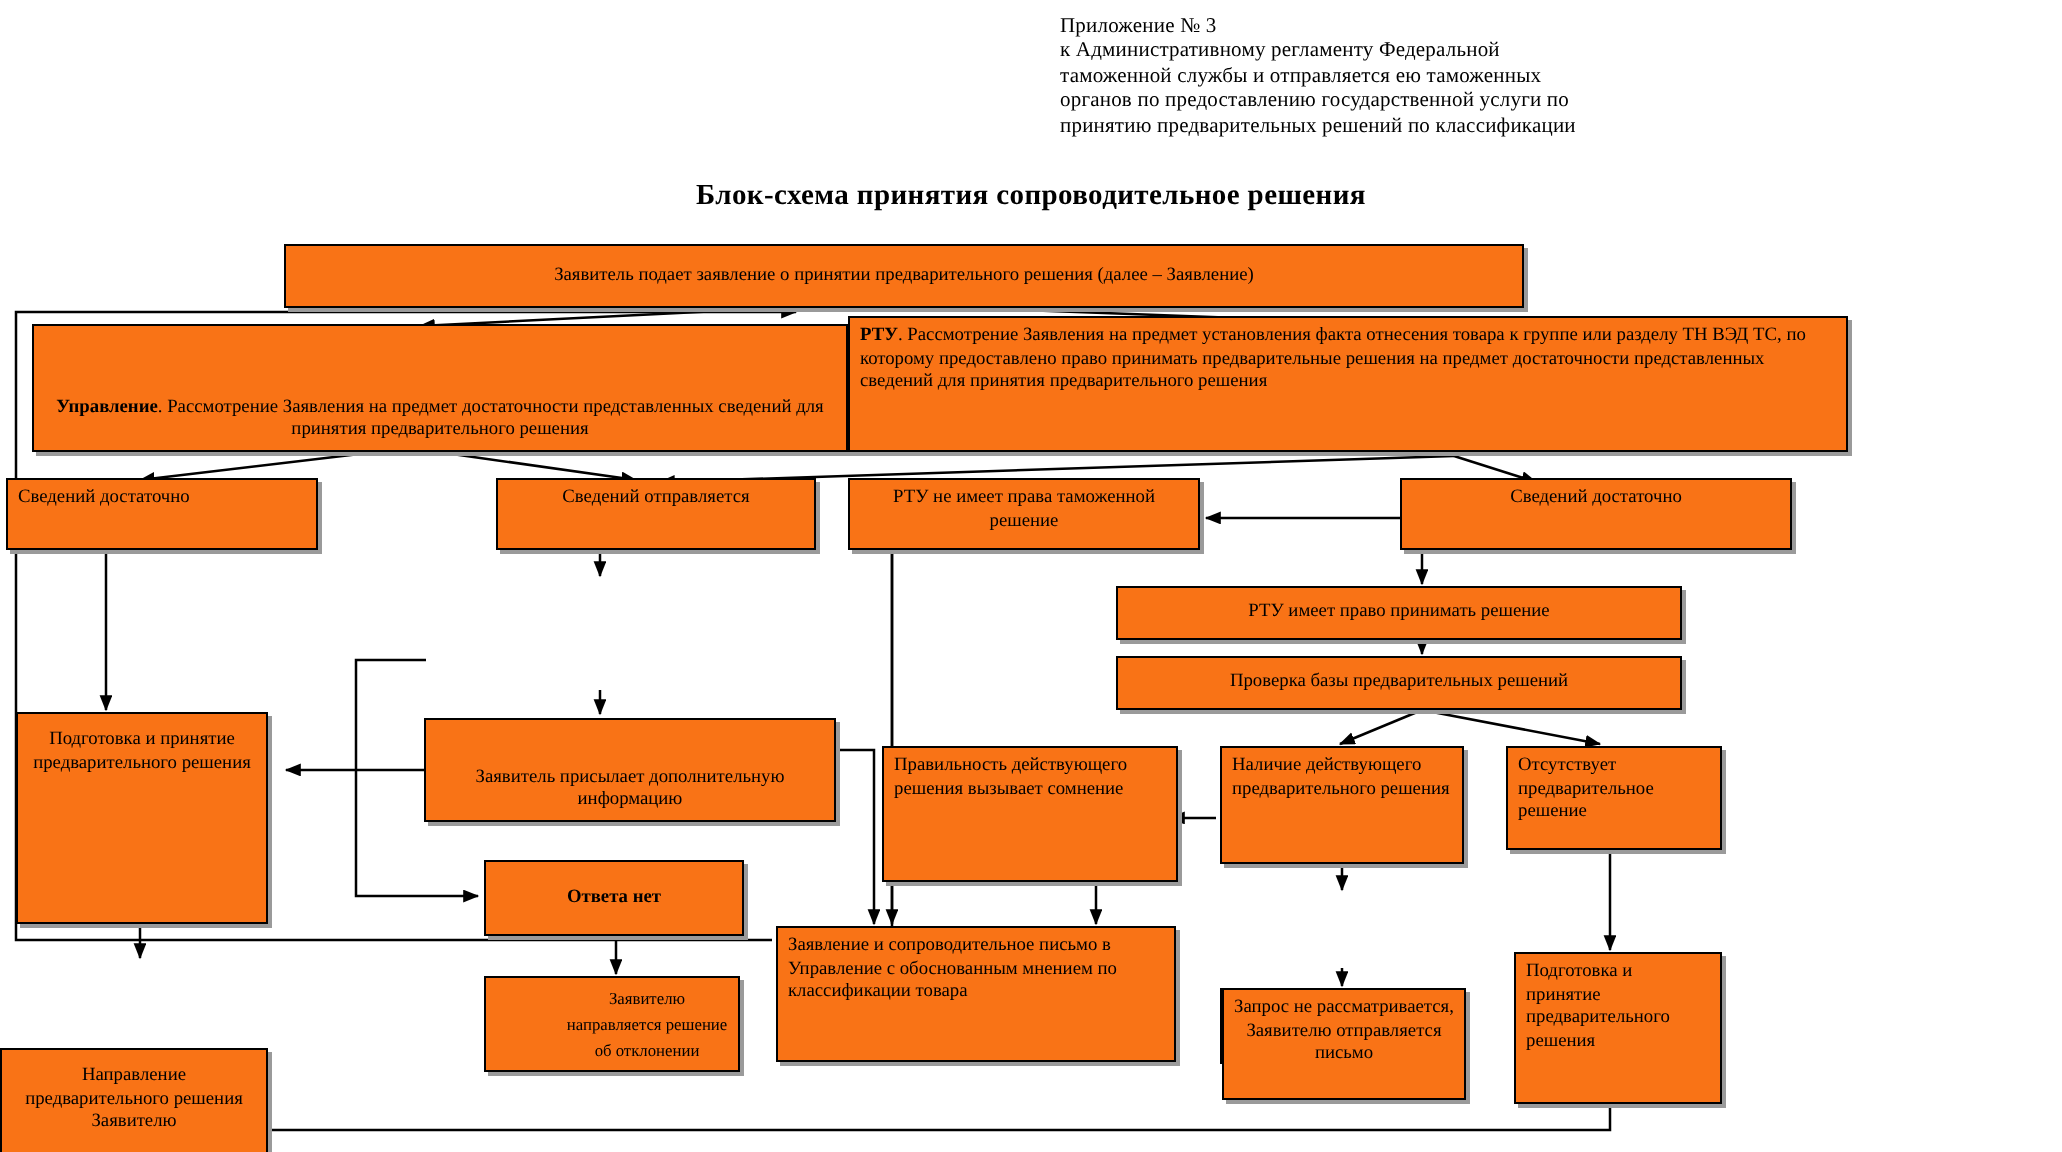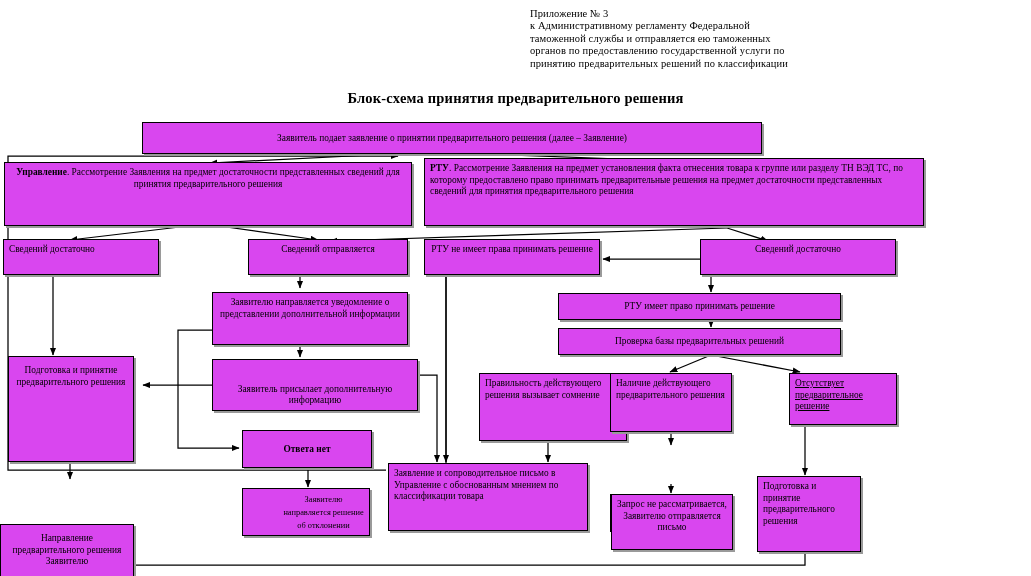--- a/index.html
+++ b/index.html
@@ -18,21 +18,21 @@
   }
   .hdr-note div{white-space:nowrap;}
 
   .doc-title{
     position:absolute;left:0;top:90px;width:1031px;text-align:center;
     font-size:14.5px;font-weight:bold;letter-spacing:.2px;
   }
 
   .nodebox{
     position:absolute;box-sizing:border-box;
-    border:1px solid #000;background:#d946ef;
+    border:1px solid #000;background:#f97316;
     box-shadow:2px 2px 0 0 #9a9a9a;
     display:flex;align-items:flex-start;justify-content:center;
     font-size:9.4px;line-height:11.6px;
     padding:4px 5px 3px 5px;
     overflow:hidden;
   }
   .nodebox .txt{display:block;width:100%;}
   .c-center{text-align:center;}
   .c-left{text-align:left;}
   .v-mid{align-items:center;}
@@ -45,21 +45,21 @@
 <div id="chart-root">
 
   <div class="hdr-note">
     <div>Приложение № 3</div>
     <div>к Административному регламенту Федеральной</div>
     <div>таможенной службы и отправляется ею таможенных</div>
     <div>органов по предоставлению государственной услуги по</div>
     <div>принятию предварительных решений по классификации</div>
   </div>
 
-  <div class="doc-title">Блок-схема принятия предварительного решения</div>
+  <div class="doc-title">Блок-схема принятия сопроводительное решения</div>
 
   <svg id="wires" viewBox="0 0 1031 576">
     <defs>
       <marker id="ah" markerWidth="9" markerHeight="9" refX="7.4" refY="3.2" orient="auto" markerUnits="userSpaceOnUse">
         <path d="M0,0 L8,3.2 L0,6.4 z" fill="#000"></path>
       </marker>
     </defs>
     <g stroke="#000" stroke-width="1.25" fill="none" marker-end="url(#ah)">
 
       <path d="M430,152 L210,163"></path>
@@ -117,73 +117,70 @@
     </g>
     <g stroke="#000" stroke-width="1.25" fill="none">
       <path d="M446,275 L446,470"></path>
     </g>
   </svg>
 
   <div class="nodebox v-mid c-center" style="left:142px;top:122px;width:620px;height:32px;">
     <span class="txt">Заявитель подает заявление о принятии предварительного решения (далее – Заявление)</span>
   </div>
 
-  <div class="nodebox c-center" style="left:4px;top:162px;width:408px;height:64px;">
+  <div class="nodebox c-center" style="left:16px;top:162px;width:408px;height:64px;align-items:flex-end;">
     <span class="txt"><b class="b-lead">Управление</b><span>. Рассмотрение Заявления на предмет достаточности представленных сведений для принятия предварительного решения</span></span>
   </div>
 
   <div class="nodebox c-left" style="left:424px;top:158px;width:500px;height:68px;">
     <span class="txt"><b class="b-lead">РТУ</b><span>.  Рассмотрение Заявления на предмет установления факта отнесения товара к группе или разделу ТН ВЭД ТС, по которому предоставлено право принимать предварительные решения на предмет достаточности представленных сведений для принятия предварительного решения</span></span>
   </div>
 
   <div class="nodebox c-left" style="left:3px;top:239px;width:156px;height:36px;">
     <span class="txt">Сведений достаточно</span>
   </div>
 
   <div class="nodebox c-center" style="left:248px;top:239px;width:160px;height:36px;">
     <span class="txt">Сведений отправляется</span>
   </div>
 
   <div class="nodebox c-center" style="left:424px;top:239px;width:176px;height:36px;">
-    <span class="txt">РТУ не имеет права принимать решение</span>
+    <span class="txt">РТУ не имеет права таможенной решение</span>
   </div>
 
   <div class="nodebox c-center" style="left:700px;top:239px;width:196px;height:36px;">
     <span class="txt">Сведений достаточно</span>
   </div>
 
-  <div class="nodebox c-center" style="left:212px;top:292px;width:196px;height:53px;">
-    <span class="txt">Заявителю направляется уведомление о представлении дополнительной информации</span>
-  </div>
 
   <div class="nodebox c-center" style="left:212px;top:359px;width:206px;height:52px;align-items:flex-end;">
     <span class="txt">Заявитель присылает дополнительную информацию</span>
   </div>
 
   <div class="nodebox v-mid c-center" style="left:558px;top:293px;width:283px;height:27px;">
     <span class="txt">РТУ имеет право принимать решение</span>
   </div>
 
   <div class="nodebox v-mid c-center" style="left:558px;top:328px;width:283px;height:27px;">
     <span class="txt">Проверка базы предварительных решений</span>
   </div>
 
   <div class="nodebox c-center" style="left:8px;top:356px;width:126px;height:106px;padding-top:8px;">
     <span class="txt">Подготовка и принятие предварительного решения</span>
   </div>
 
-  <div class="nodebox c-left" style="left:479px;top:373px;width:148px;height:68px;">
+  <div class="nodebox c-left" style="left:441px;top:373px;width:148px;height:68px;">
     <span class="txt">Правильность действующего решения вызывает сомнение</span>
   </div>
 
   <div class="nodebox c-left" style="left:610px;top:373px;width:122px;height:59px;">
     <span class="txt">Наличие действующего предварительного решения</span>
   </div>
 
-  <div class="nodebox c-left" style="left:789px;top:373px;width:108px;height:52px;text-decoration:underline;">
+  <div class="nodebox c-left" style="left:753px;top:373px;width:108px;height:52px;">
     <span class="txt">Отсутствует предварительное решение</span>
   </div>
 
   <div class="nodebox v-mid c-center" style="left:242px;top:430px;width:130px;height:38px;font-weight:bold;">
     <span class="txt">Ответа нет</span>
   </div>
 
   <div class="nodebox c-left" style="left:610px;top:446px;width:122px;height:38px;margin-top:48px;">
     <span class="txt">Правильность решения не вызывает сомнения</span>
   </div>

